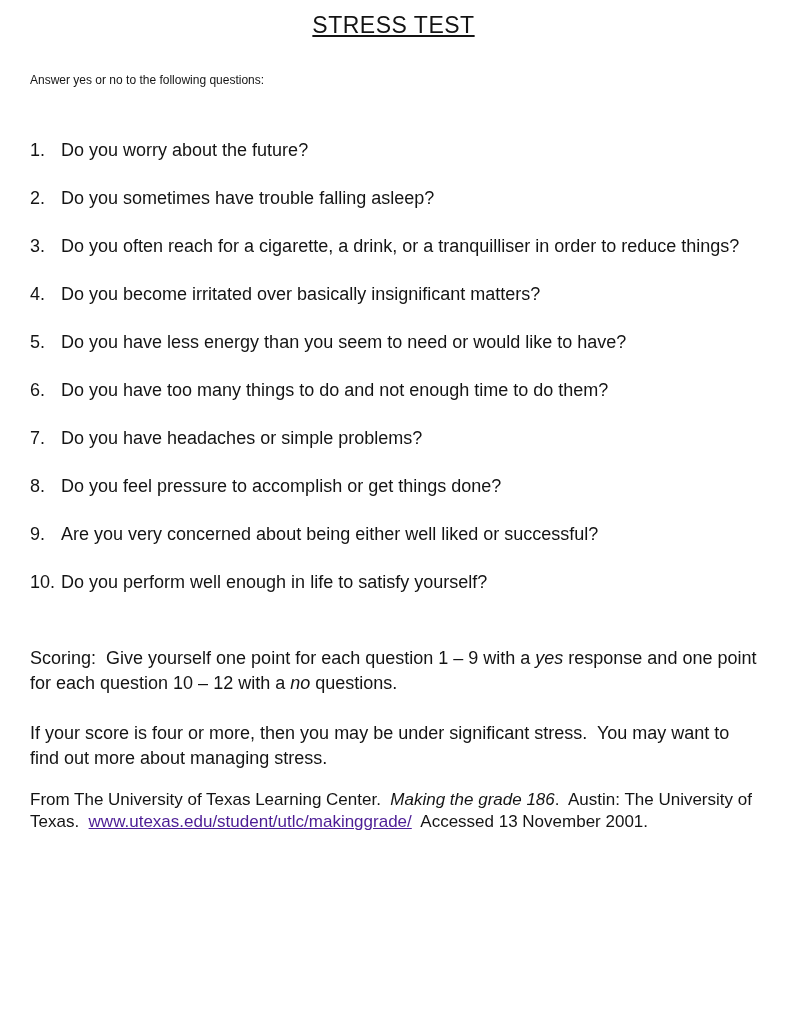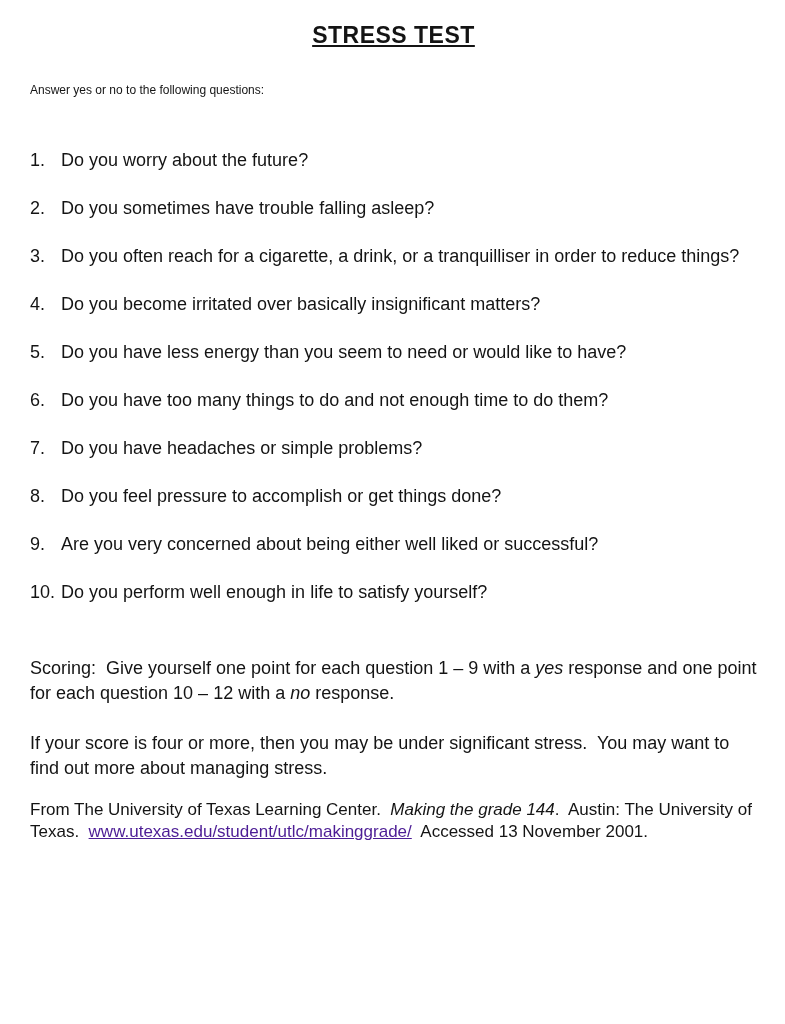--- a/index.html
+++ b/index.html
@@ -11,24 +11,24 @@
     color: #141414;
     overflow: hidden;
   }
   .page {
     width: 785px;
     height: 1024px;
     padding: 0 28px 0 30px;
     background: #ffffff;
   }
   .title {
-    margin-top: 22px;
+    margin-top: 12px;
     text-align: center;
     font-size: 23px;
-    font-weight: bold;
+    font-weight: normal;
     text-decoration: underline;
     letter-spacing: 0.5px;
     white-space: pre-wrap;
   }
   .intro {
     margin-top: 29px;
     font-size: 12px;
     line-height: 24px;
     white-space: pre-wrap;
   }
@@ -124,19 +124,19 @@
     <div class="q">
       <span class="qnum">9.</span>
       <span class="qtext">Are you very concerned about being either well liked or successful?</span>
     </div>
     <div class="q">
       <span class="qnum">10.</span>
       <span class="qtext">Do you perform well enough in life to satisfy yourself?</span>
     </div>
   </div>
 
-  <p class="scoring"><span>Scoring:  Give yourself one point for each question 1 – 9 with a </span><em>yes</em><span> response and one point for each question 10 – 12 with a </span><em>no</em><span> response.</span></p>
+  <p class="scoring"><span>Scoring:  Give yourself one point for each question 1 – 9 with a </span><em>yes</em><span> response and one point for each question 10 – 12 with a </span><em>no</em><span> questions.</span></p>
 
   <p class="note">If your score is four or more, then you may be under significant stress.  You may want to find out more about managing stress.</p>
 
-  <p class="citation"><span>From The University of Texas Learning Center.  </span><em>Making the grade 144</em><span>.  Austin: The University of Texas.  </span><a id="cite-link" style="color: #4c1d95;">www.utexas.edu/student/utlc/makinggrade/</a><span>  Accessed 13 November 2001.</span></p>
+  <p class="citation"><span>From The University of Texas Learning Center.  </span><em>Making the grade 186</em><span>.  Austin: The University of Texas.  </span><a id="cite-link" style="color: #4c1d95;">www.utexas.edu/student/utlc/makinggrade/</a><span>  Accessed 13 November 2001.</span></p>
 
 </div>
 
 </body></html>

